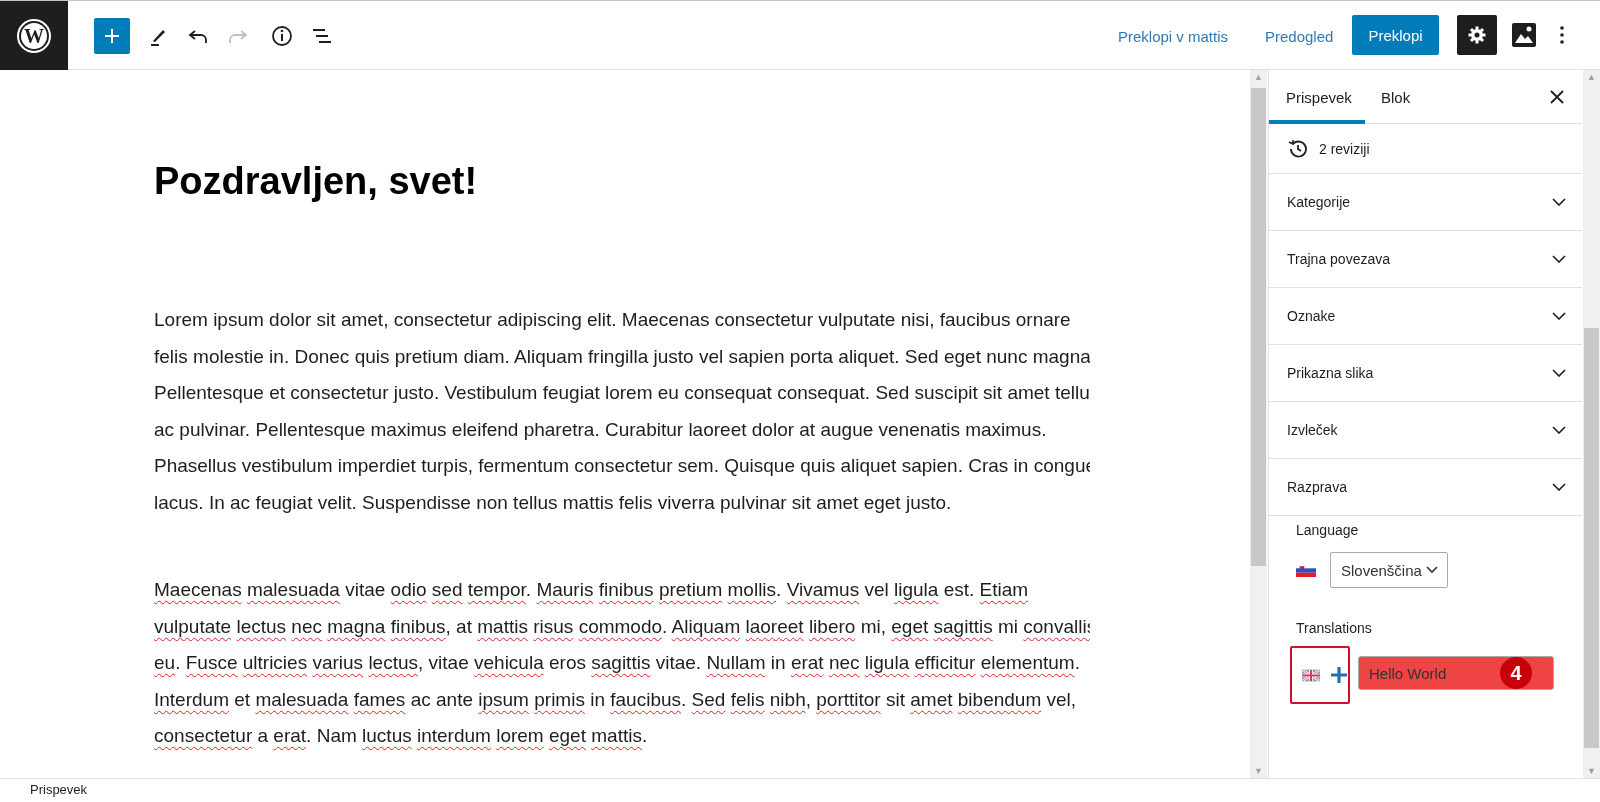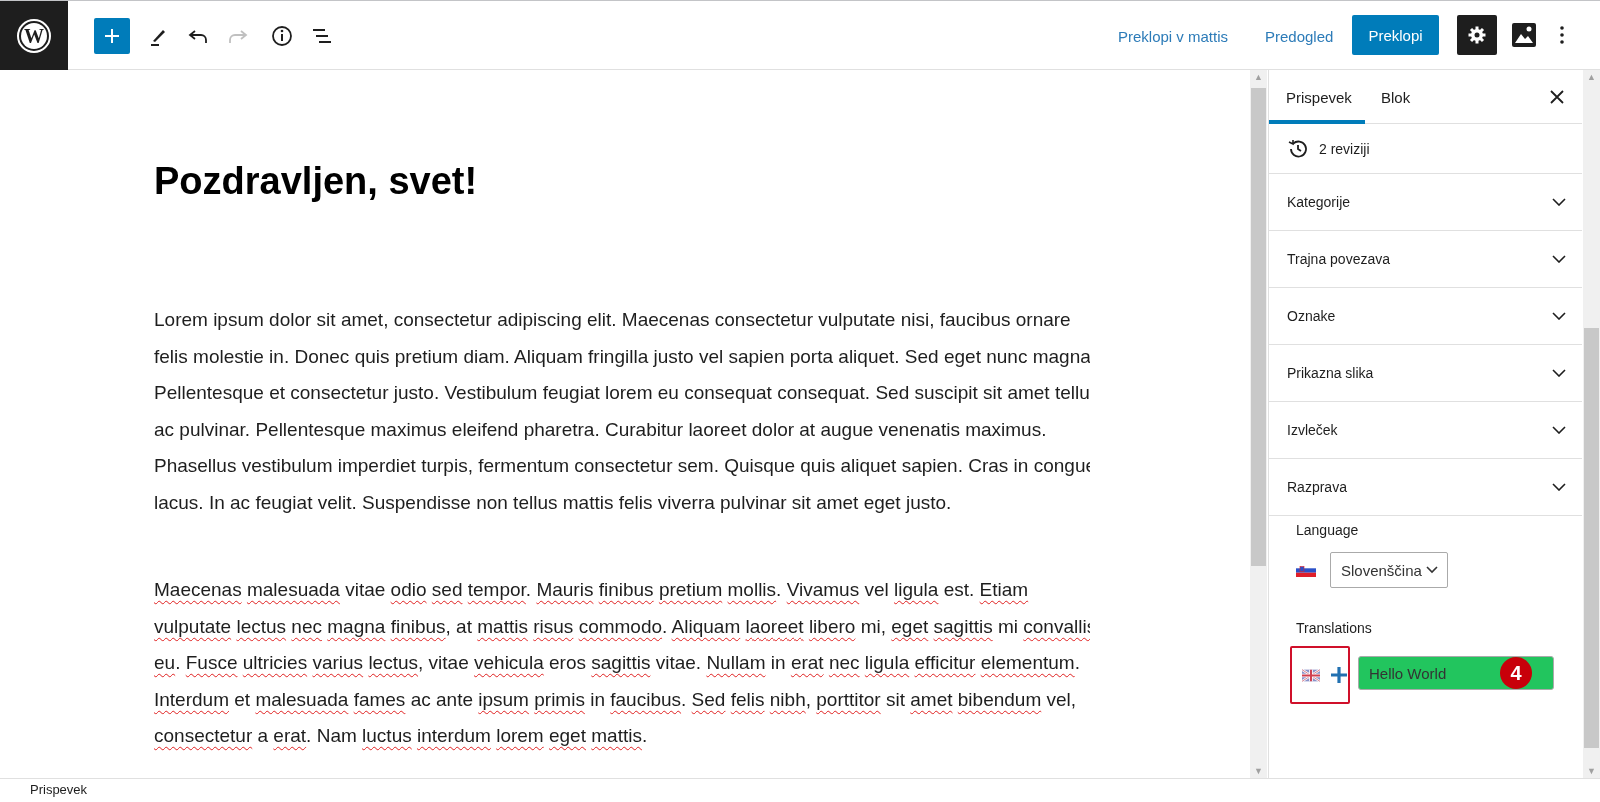--- a/index.html
+++ b/index.html
@@ -44,21 +44,21 @@
   .lang-panel { position: relative; padding: 0 0 0 27px; }
   .lang-head { height: 56px; display: flex; align-items: center; font-size: 15px; position: relative; }
   .caret-up { position: absolute; right: 23px; top: 24px; width: 0; height: 0; border-left: 5px solid transparent; border-right: 5px solid transparent; border-bottom: 7px solid #888; }
   .badge { position: absolute; width: 32px; height: 32px; border-radius: 50%; background: #c8000a; color: #fff; font-weight: bold; font-size: 20px; display: flex; align-items: center; justify-content: center; }
   .label-sm { font-size: 14px; color: #1e1e1e; }
   .lang-row { display: flex; align-items: center; margin-top: 14px; }
   .select { margin-left: 14px; width: 118px; height: 36px; border: 1px solid #aaa; border-radius: 2px; display: flex; align-items: center; padding-left: 10px; font-size: 15px; color: #333; }
   .select svg { margin-left: 4px; }
   .trans-row { position: relative; height: 60px; margin-top: 10px; }
   .trans-box { position: absolute; left: -6px; top: 0; width: 60px; height: 58px; border: 2px solid #d0102a; border-radius: 2px; display: flex; align-items: center; padding-left: 10px; }
-  .trans-input { position: absolute; left: 62px; top: 10px; width: 196px; height: 34px; border: 1px solid #aaa; border-radius: 3px; padding-left: 10px; font-size: 15px; color: #333; font-family: "Liberation Sans", sans-serif; background: #22c55e; }
+  .trans-input { position: absolute; left: 62px; top: 10px; width: 196px; height: 34px; border: 1px solid #aaa; border-radius: 3px; padding-left: 10px; font-size: 15px; color: #333; font-family: "Liberation Sans", sans-serif; background: #ef4444; }
 
   .sb-scroll { position: absolute; left: 1583px; top: 70px; width: 17px; height: 708px; background: #f0f0f0; }
   .sb-scroll .thumb { position: absolute; left: 1px; top: 258px; width: 15px; height: 420px; background: #c8c8c8; }
   .sb-scroll .arr { position: absolute; left: 0; width: 17px; text-align: center; font-size: 9px; color: #a0a0a0; }
 
   
   .footer { position: absolute; left: 0; top: 778px; width: 1600px; height: 24px; border-top: 1px solid #e0e0e0; background: #fff; }
   .footer span { position: absolute; left: 30px; top: 3px; font-size: 13px; color: #1e1e1e; }
 </style>
 </head>

